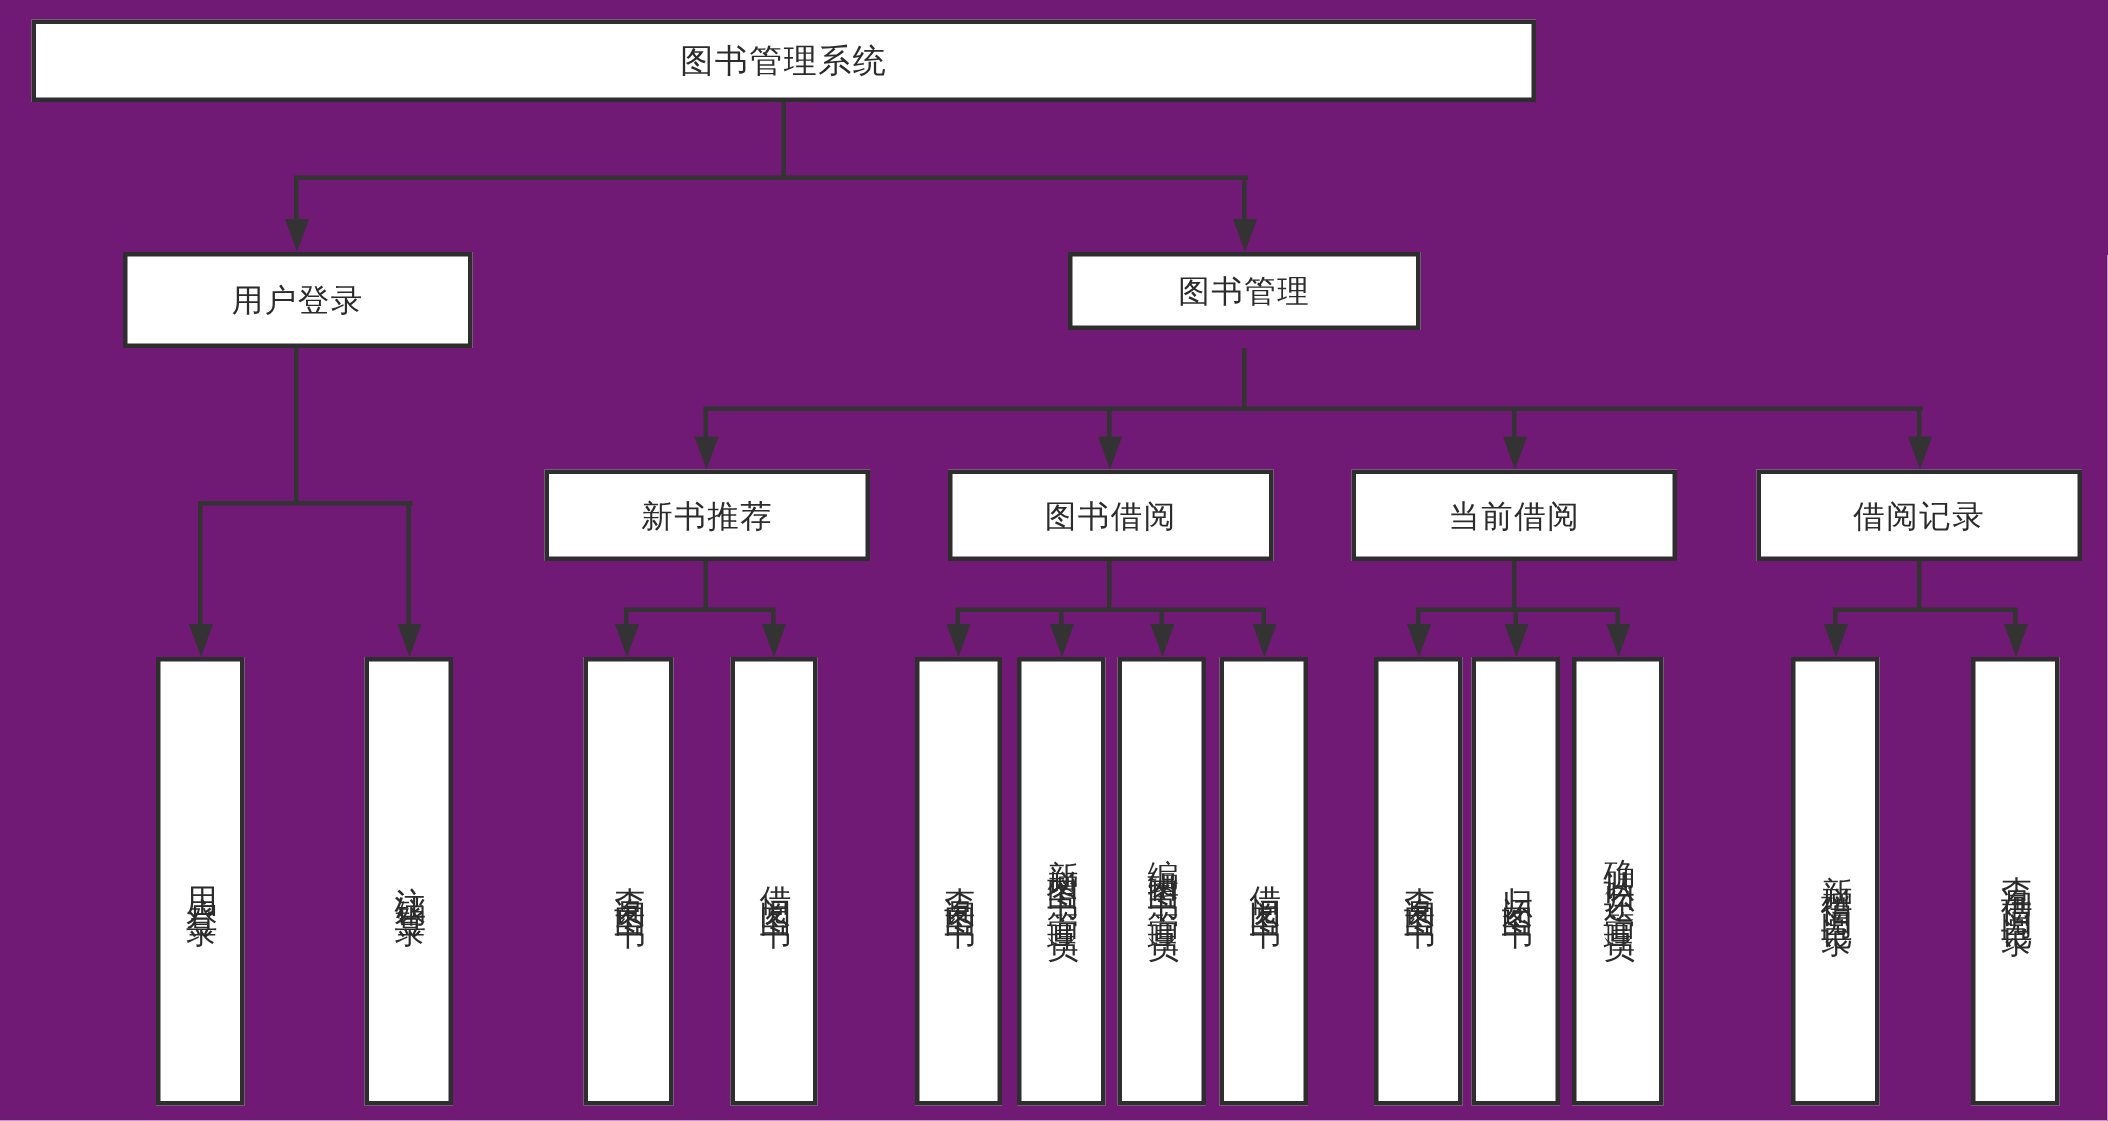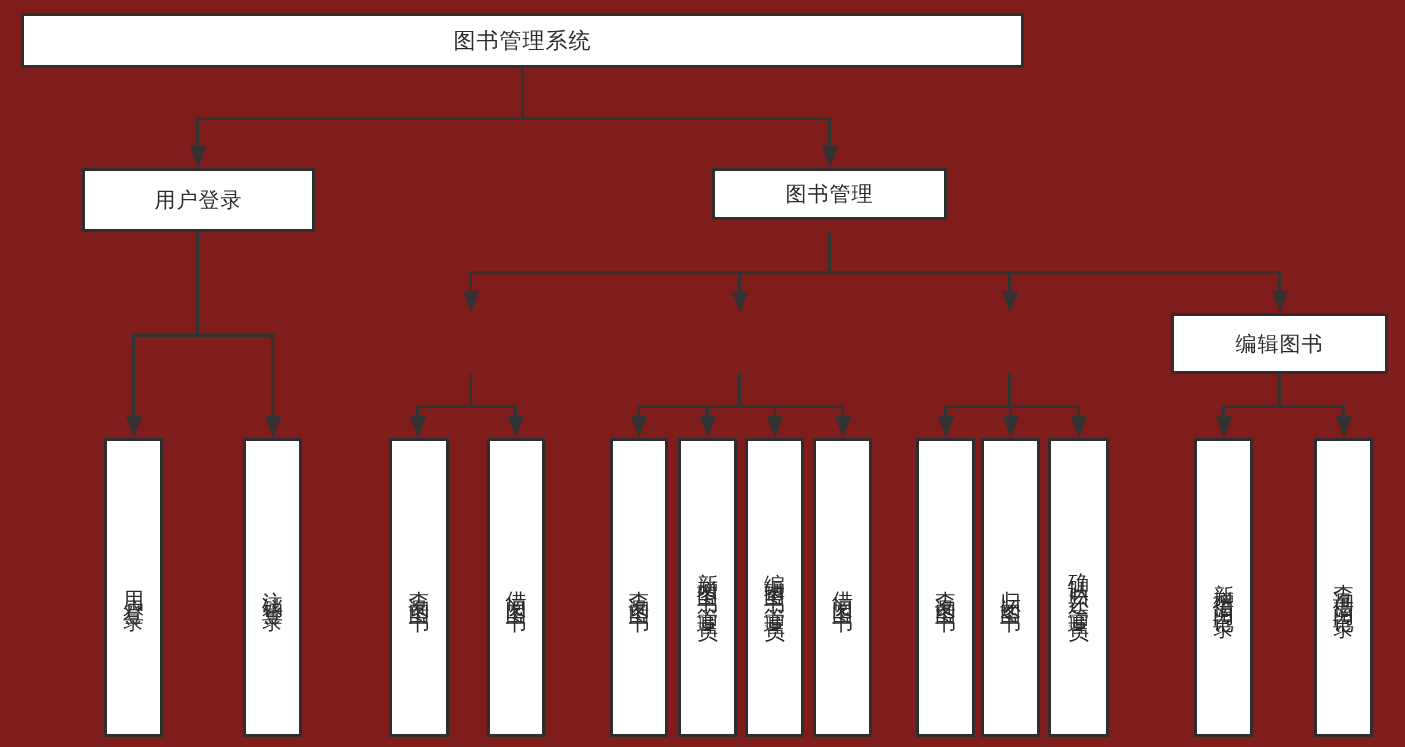--- a/index.html
+++ b/index.html
@@ -1,17 +1,17 @@
 <!DOCTYPE html>
 <html><head>
 <meta charset="utf-8">
 <style>
   html,body{margin:0;padding:0;background:#ffffff;}
   body{font-family:"Liberation Sans","DejaVu Sans",sans-serif;}
-  #stage{position:relative;width:1405px;height:747px;background:#7f1d1d;overflow:hidden;}
+  #stage{position:relative;width:1405px;height:747px;background:#701a75;overflow:hidden;}
 
   .box{
     position:absolute;
     box-sizing:border-box;
     border:3px solid #2e2e2e;
     background:#ffffff;
     display:flex;
     align-items:center;
     justify-content:center;
     color:#2b2b2b;
@@ -53,22 +53,31 @@
     <span>图书管理系统</span>
   </div>
 
   <div class="box" style="left:82px;top:168px;width:233px;height:64px">
     <span>用户登录</span>
   </div>
   <div class="box" style="left:712px;top:168px;width:235px;height:52px">
     <span>图书管理</span>
   </div>
 
+  <div class="box" style="left:363px;top:313px;width:217px;height:61px">
+    <span>新书推荐</span>
+  </div>
+  <div class="box" style="left:632px;top:313px;width:217px;height:61px">
+    <span>图书借阅</span>
+  </div>
+  <div class="box" style="left:901px;top:313px;width:217px;height:61px">
+    <span>当前借阅</span>
+  </div>
   <div class="box" style="left:1171px;top:313px;width:217px;height:61px">
-    <span>编辑图书</span>
+    <span>借阅记录</span>
   </div>
 
   <div class="box leaf" style="left:104px;top:438px;width:59px;height:299px">
     <span>用户登录</span>
   </div>
   <div class="box leaf" style="left:243px;top:438px;width:59px;height:299px">
     <span>注销登录</span>
   </div>
 
   <div class="box leaf" style="left:389px;top:438px;width:60px;height:299px">

